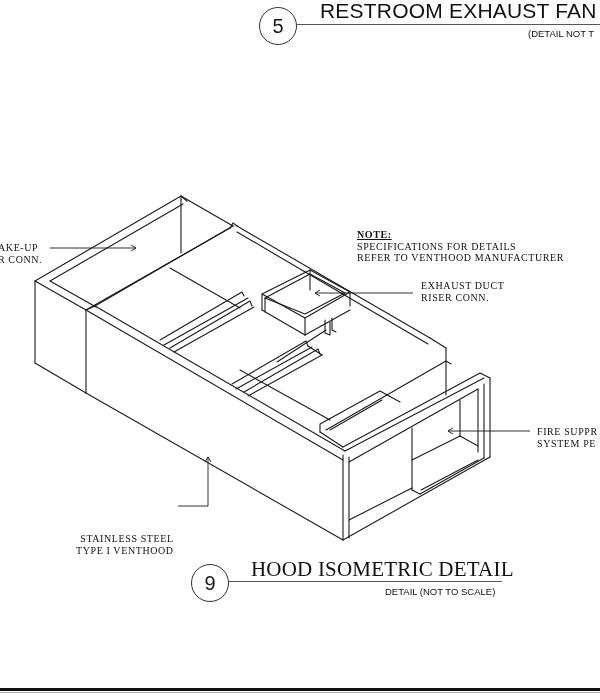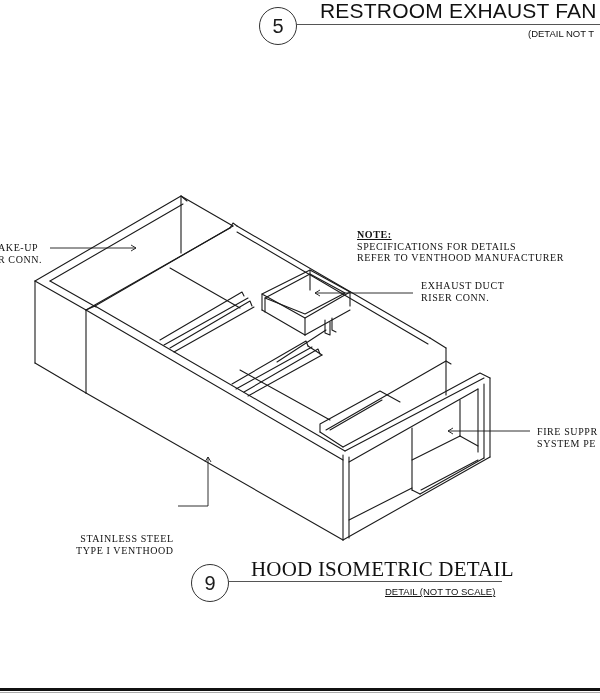--- a/index.html
+++ b/index.html
@@ -146,16 +146,16 @@
 <div class="abs note" style="left:76px; top:501px; text-align:right;margin-top:32px;">
   <div>STAINLESS STEEL</div>
   <div>TYPE I VENTHOOD</div>
 </div>
 
 <div class="abs bubble" style="left:191px; top:564px;">
   <span>9</span>
 </div>
 <div class="abs rule" style="left:229px; top:581px; width:273px;"></div>
 <div class="abs title-big" style="left:251px; top:557px;font-family:Liberation Serif, serif;">HOOD ISOMETRIC DETAIL</div>
-<div class="abs title-sub" style="left:385px; top:586px;text-decoration:underline;">DETAIL (NOT TO SCALE)</div>
+<div class="abs title-sub" style="left:385px; top:586px;">DETAIL (NOT TO SCALE)</div>
 
 <div class="bottom-rule"></div>
 <div class="bottom-rule2"></div>
 
 </body></html>

